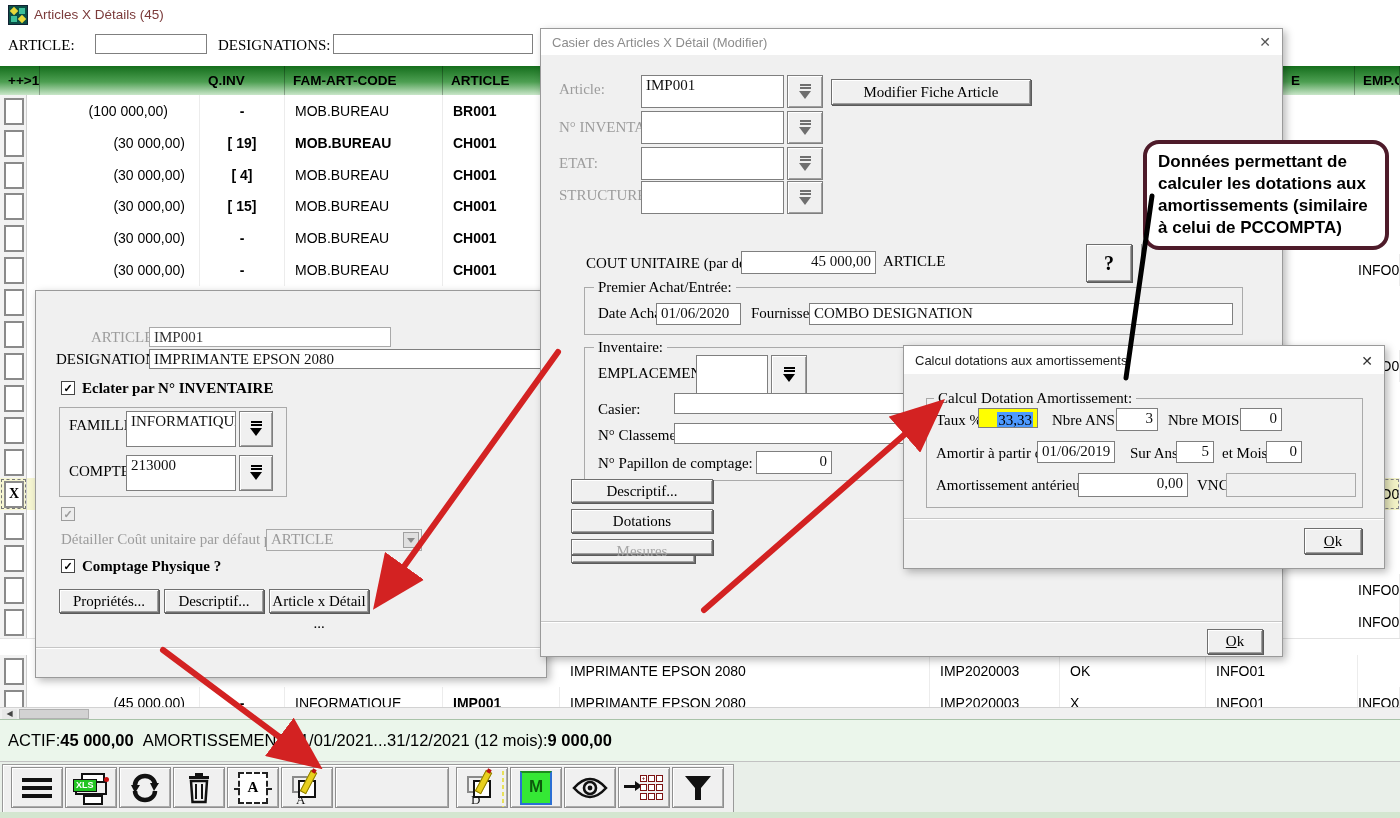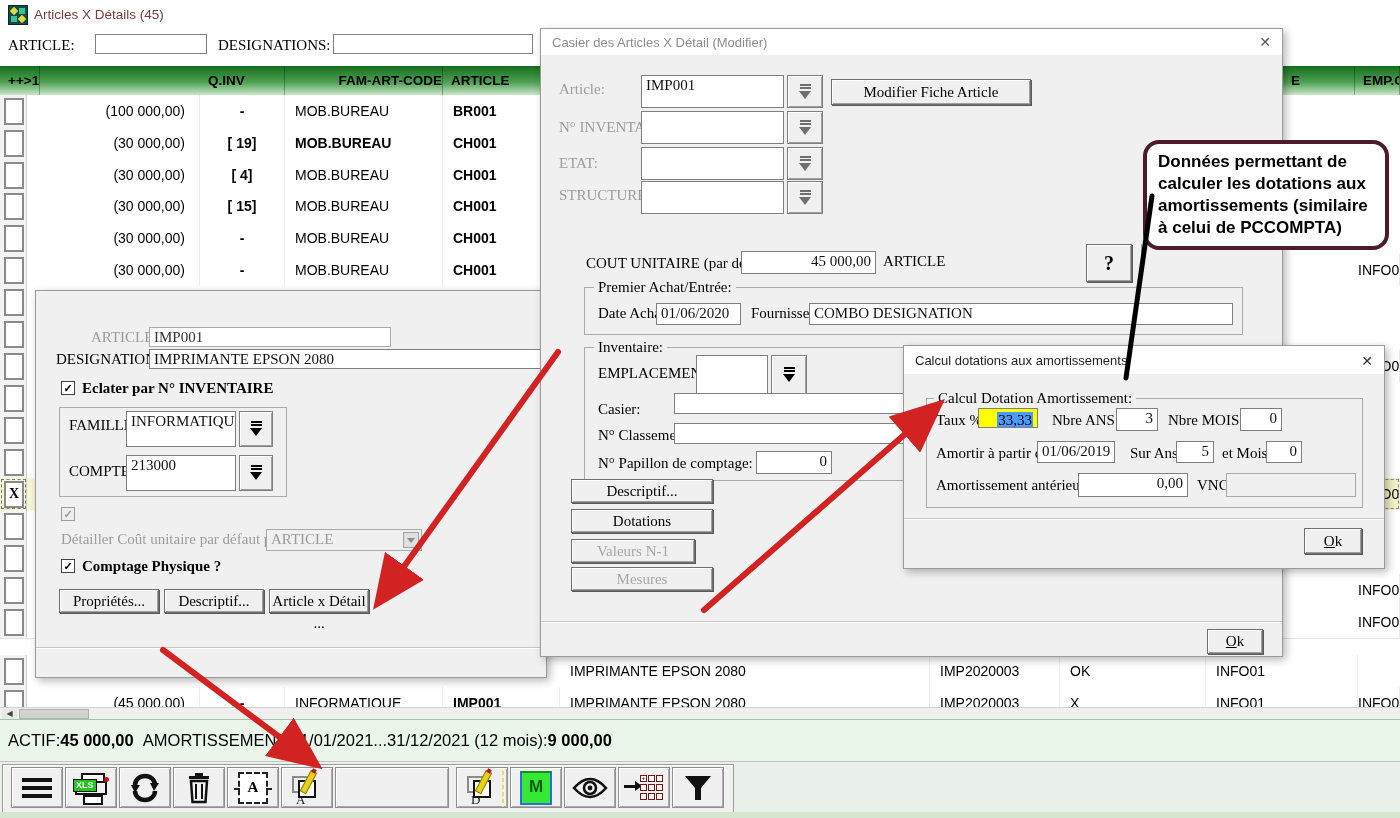--- a/index.html
+++ b/index.html
@@ -146,31 +146,31 @@
     <div class="flt-lbl" style="left:8px">ARTICLE:</div>
     <div class="flt-inp" style="left:95px;width:110px"></div>
     <div class="flt-lbl" style="left:218px">DESIGNATIONS:</div>
     <div class="flt-inp" style="left:333px;width:198px"></div>
   </div>
 
   <div id="grid">
     <div id="grid-head">
         <div class="hcell" style="left: 0px; width: 40px;">++&gt;1</div>
         <div class="hcell" style="left: 200px; width: 85px;">Q.INV</div>
-        <div class="hcell" style="left: 285px; width: 158px; text-align: right;">FAM-ART-CODE</div>
+        <div class="hcell" style="left: 285px; width: 158px;">FAM-ART-CODE</div>
         <div class="hcell" style="left: 443px; width: 117px;">ARTICLE</div>
         <div class="hcell" style="left: 1283px; width: 72px;">E</div>
         <div class="hcell" style="left: 1355px; width: 45px;">EMP.C</div>
       </div>
     <div id="grid-body">
         <div class="grow" style="top: 33px;">
           <div class="cbcol">
             <div class="cb"></div>
           </div>
-          <div class="gcell r" style="left: 27px; width: 173px; padding-right: 14px;">(100 000,00)</div>
+          <div class="gcell r" style="left: 27px; width: 173px; padding-right: 31px;">(100 000,00)</div>
           <div class="gcell c b" style="left: 200px; width: 85px;">-</div>
           <div class="gcell " style="left: 285px; width: 158px; padding-left: 10px;">MOB.BUREAU</div>
           <div class="gcell b" style="left: 443px; width: 117px; padding-left: 10px;">BR001</div>
         </div>
         <div class="grow" style="top: 65px;">
           <div class="cbcol">
             <div class="cb"></div>
           </div>
           <div class="gcell r" style="left: 27px; width: 173px; padding-right: 14px;">(30 000,00)</div>
           <div class="gcell c b" style="left: 200px; width: 85px;">[ 19]</div>
@@ -481,21 +481,21 @@
     <div class="lbl" style="left:57px;top:372px">Casier:</div>
     <div class="fld" style="left:133px;top:364px;width:560px;height:21px"></div>
     <div class="lbl" style="left:57px;top:398px">N° Classement:</div>
     <div class="fld" style="left:133px;top:394px;width:560px;height:21px"></div>
     <div class="lbl" style="left:57px;top:426px">N° Papillon de comptage:</div>
     <div class="fld r" style="left:215px;top:422px;width:76px;height:23px">0</div>
 
     <div class="btn" style="left:30px;top:450px;width:142px;height:24px;line-height:22px">Descriptif...</div>
     <div class="btn" style="left:30px;top:480px;width:142px;height:24px;line-height:22px">Dotations</div>
     <div class="btn dis" style="left:30px;top:510px;width:124px;height:24px;line-height:22px">Valeurs N-1</div>
-    <div class="btn dis" style="left:30px;top:538px;width:142px;height:24px;line-height:22px">Mesures</div>
+    <div class="btn dis" style="left:30px;top:510px;width:142px;height:16px;line-height:22px">Mesures</div>
     <div class="hline" style="left:0;top:592px;width:741px"></div>
     <div class="btn ul1" style="left:666px;top:600px;width:56px;height:25px;line-height:23px">Ok</div>
   </div>
 
   <div class="dlg z30" style="left:903px;top:345px;width:480px;height:222px">
     <div class="dtb" style="height:28px">
       <span class="t dark" style="top:7px">Calcul dotations aux amortissements</span>
       <span class="dx" style="right:8px;top:6px;color:#333">✕</span>
     </div>
     <div class="grp" style="left:22px;top:52px;width:435px;height:108px"></div>

